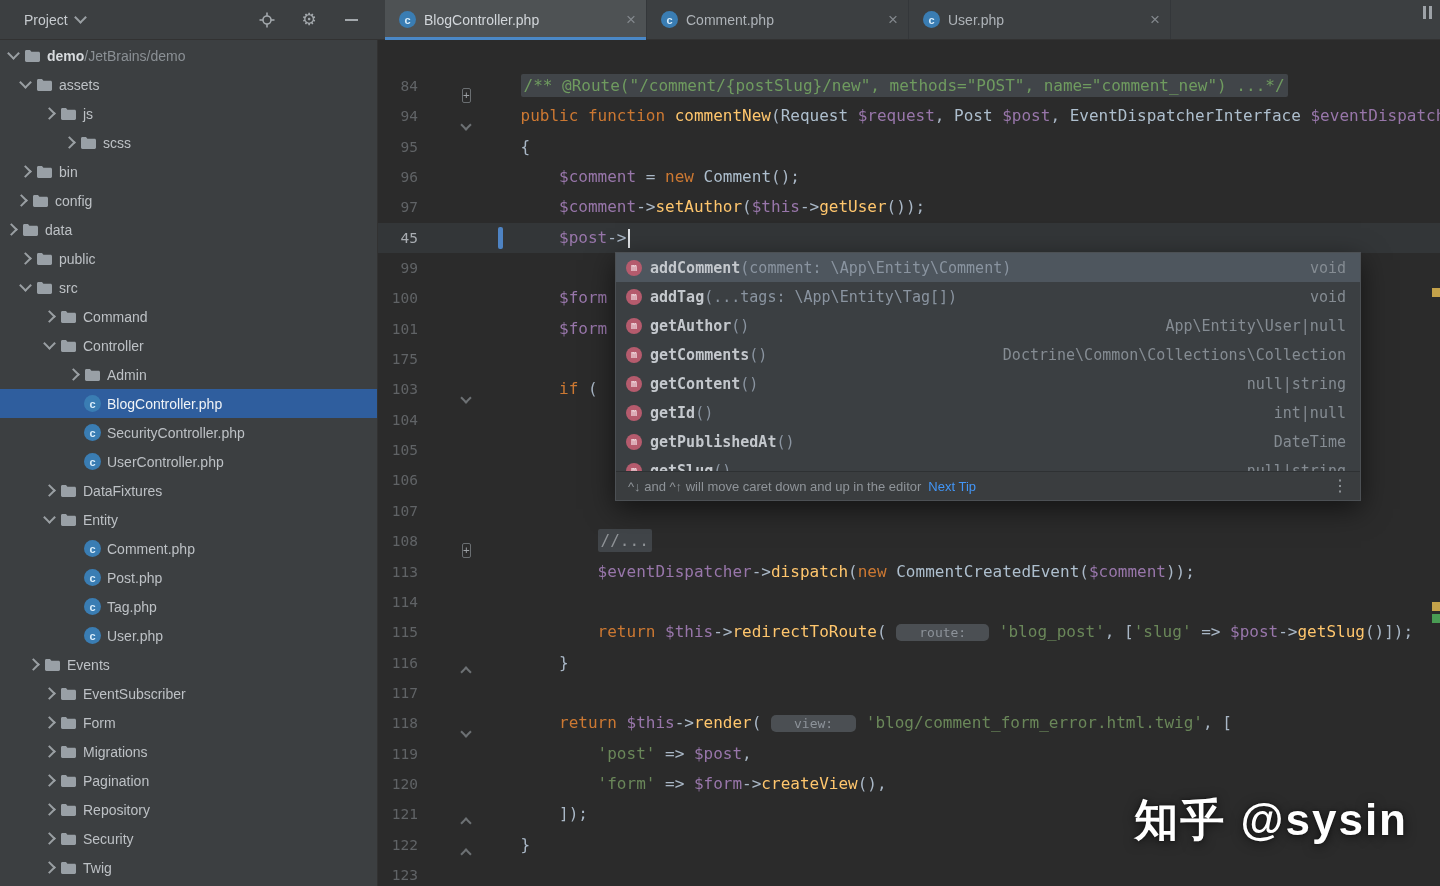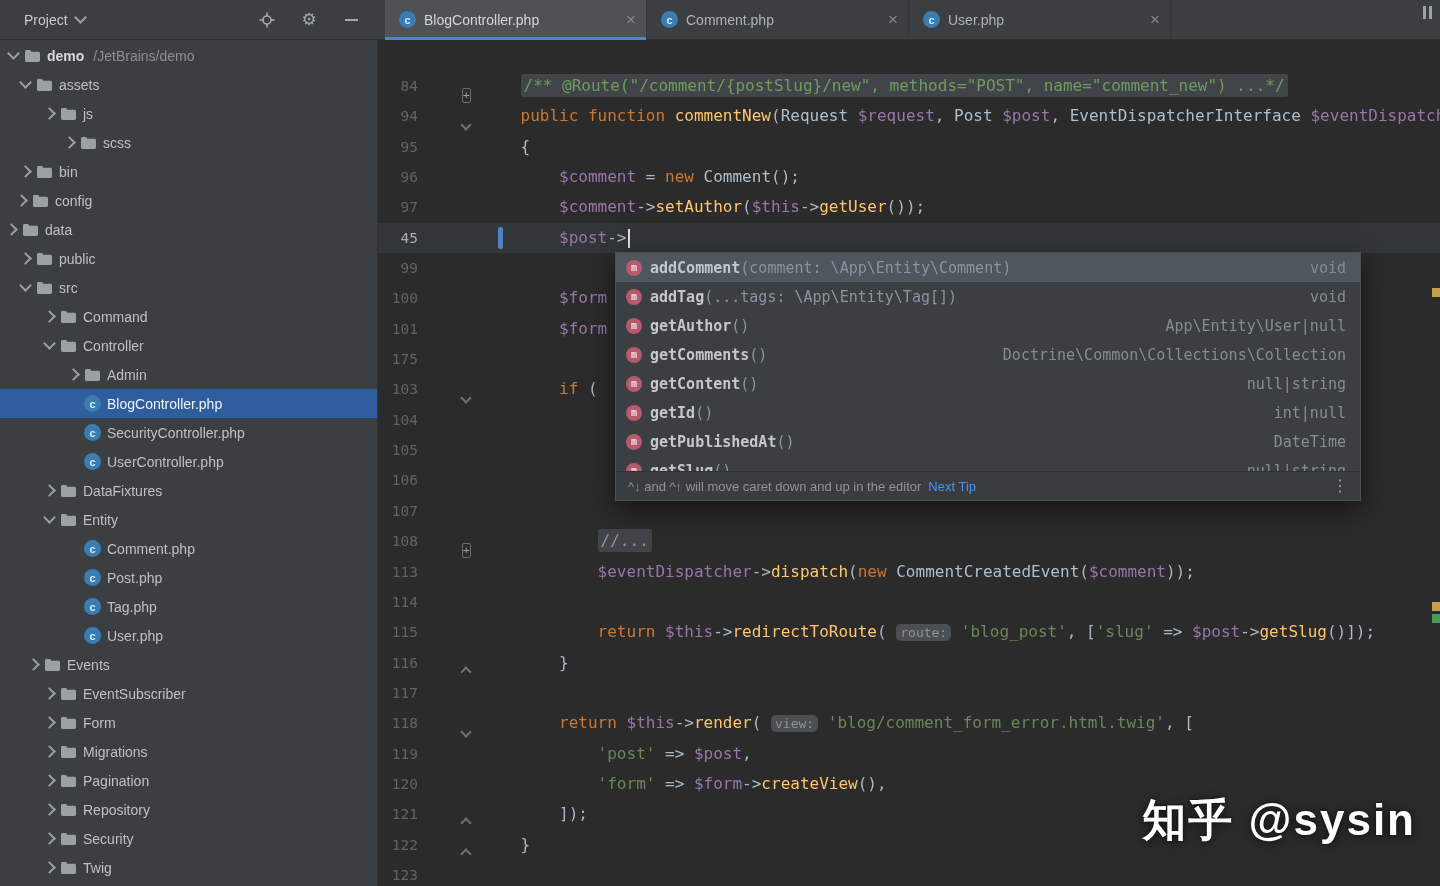--- a/index.html
+++ b/index.html
@@ -35,21 +35,21 @@
 
   
   .sidebar{position:absolute;left:0;top:40px;width:378px;bottom:0;background:#3c3f41;overflow:hidden;z-index:4;
        border-right:1px solid #323232;box-sizing:border-box;padding-top:1px;}
   .tree-row{height:29px;display:flex;align-items:center;font-size:14px;color:#bdc1c5;white-space:nowrap;cursor:default;}
   .tree-row.selected{background:#2f5e9e;color:#e9ecef;}
   .chev-slot{width:22px;display:inline-flex;justify-content:center;align-items:center;flex:none;}
   .tree-label{margin-left:6px;}
   .tree-label.bold{font-weight:700;color:#d8dbde;}
   .tree-row.selected .tree-label{color:#f0f3f6;}
-  .tree-suffix{color:#8b9095;margin-left:9px;}
+  .tree-suffix{color:#8b9095;}
   .folder-ic{display:inline-flex;flex:none;}
 
   
   .editor{position:absolute;left:378px;top:40px;right:0;bottom:0;background:#2b2b2b;overflow:hidden;}
   .code{position:absolute;left:0;top:31px;right:0;}
   .cline{height:30.35px;line-height:30.35px;display:flex;position:relative;
        font-family:"DejaVu Sans Mono",monospace;font-size:16px;}
   .cline.current{background:#333638;}
   .lnum{width:40px;text-align:right;color:#606366;font-size:14.5px;flex:none;}
   .cline.current .lnum{color:#a9adb2;}
@@ -63,21 +63,21 @@
   .chg{position:absolute;left:80px;top:4px;bottom:4px;width:5px;background:#4e83c3;border-radius:2px;}
   .ctext{white-space:pre;flex:none;}
   .tk-p{color:#a9b7c6;}
   .tk-kw{color:#cc7832;}
   .tk-var{color:#9876aa;}
   .tk-fn{color:#ffc66d;}
   .tk-cls{color:#aebfce;}
   .tk-str{color:#6a8759;}
   .tk-cmtfold{color:#6f9b5f;background:#414549;border-radius:2px;padding:2px 3px;}
   .tk-foldgray{color:#8f9397;background:#414549;border-radius:2px;padding:2px 3px;}
-  .tk-hint{background:#4b4f53;color:#8d939a;border-radius:5px;padding:1px 4px;font-size:13px;}
+  .tk-hint{background:#4b4f53;color:#8d939a;border-radius:5px;padding:1px 23px;font-size:13px;}
   .caret{display:inline-block;width:2px;height:19px;background:#dfe2e5;vertical-align:middle;margin-left:1px;}
 
   
   .completion{position:absolute;left:615px;top:252px;width:746px;background:#3b3f42;border:1px solid #4c5054;
        box-shadow:0 8px 26px rgba(0,0,0,.55);z-index:10;box-sizing:border-box;}
   .citems{height:218px;overflow:hidden;}
   .citem{height:29px;display:flex;align-items:center;padding:0 14px 0 10px;
        font-family:"DejaVu Sans Mono",monospace;font-size:15px;cursor:default;}
   .citem.sel{background:#4e565e;}
   .cname{color:#c4c8cd;font-weight:700;}
@@ -85,21 +85,21 @@
   .ctype{margin-left:auto;color:#858c93;padding-left:20px;white-space:nowrap;}
   .cfooter{height:28px;border-top:1px solid #2e3133;background:#3a3d3f;display:flex;align-items:center;
        padding:0 12px;font-size:13px;color:#8f9499;}
   .cfooter .tip{color:#4296f7;margin-left:7px;}
   .cfooter .kebab{margin-left:auto;color:#9aa0a5;font-size:16px;line-height:1;}
 
   
   .inspect-widget{position:absolute;right:8px;top:6px;display:flex;gap:3px;z-index:7;}
   .inspect-widget i{display:block;width:3px;height:13px;background:#9da2a7;}
   .stripe-mark{position:absolute;right:0;width:8px;height:9px;z-index:7;}
-  .watermark{position:absolute;right:24px;bottom:36px;font-size:44px;font-weight:600;color:#ffffff;
+  .watermark{position:absolute;right:32px;bottom:36px;font-size:44px;font-weight:600;color:#ffffff;
        text-shadow:0 2px 12px rgba(0,0,0,.6), 0 0 3px rgba(0,0,0,.5);z-index:20;letter-spacing:2px;
        font-family:"Liberation Sans",sans-serif;}
 </style>
 </head>
 <body>
 
 <div class="app">
 
   <div class="sidebar-topbar">
     <div class="proj-label">

